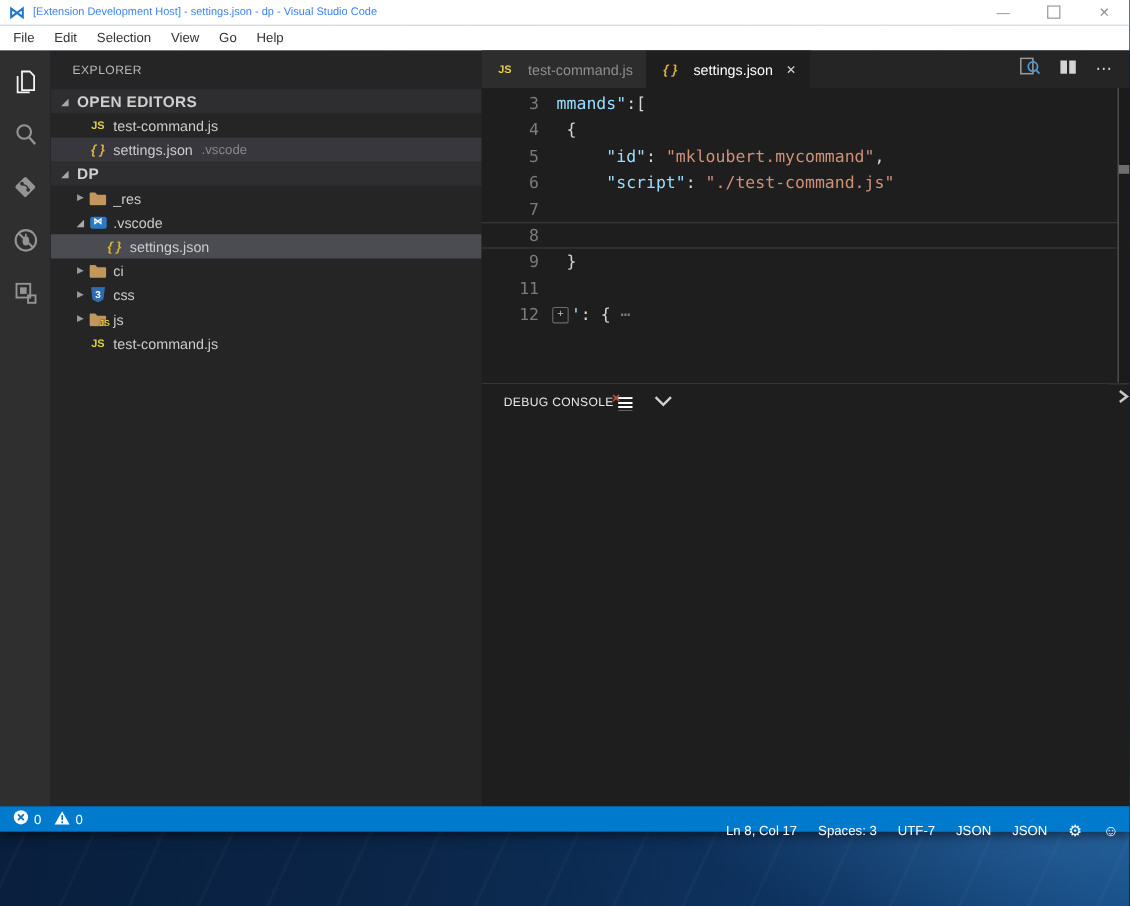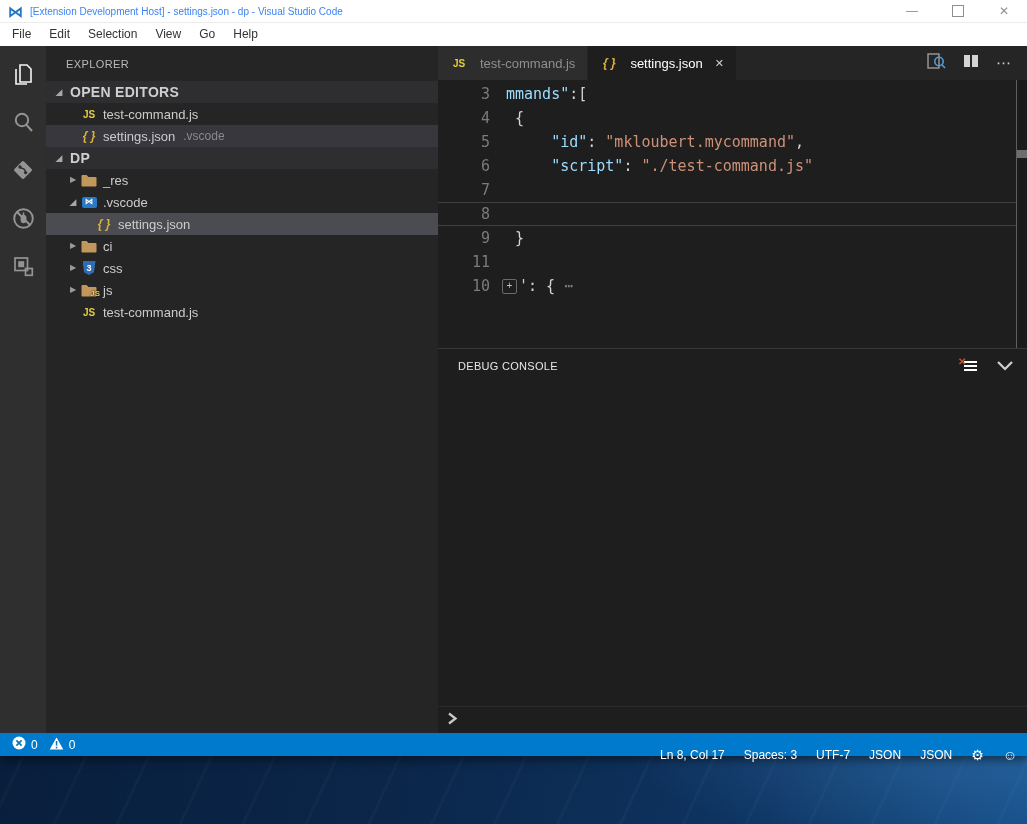--- a/index.html
+++ b/index.html
@@ -62,21 +62,21 @@
   .code-line.current{box-shadow:inset 0 1px 0 #3f3f3f, inset 0 -1px 0 #3f3f3f;}
   .ln{width:52px;flex:none;text-align:right;color:#7b7b7b;margin-right:16px;}
   .seg.key{color:#9cdcfe;}
   .seg.str{color:#ce9178;}
   .seg.p{color:#d4d4d4;}
   .seg.fold{color:#808080;}
   .fold-box{flex:none;width:13px;height:13px;margin:5px 2px 0 -4px;border:1px solid #6a6a6a;border-radius:2px;color:#c0c0c0;font-size:10px;line-height:11px;text-align:center;font-family:"Liberation Sans",sans-serif;}
   .scroll-strip{position:absolute;top:0;right:0;bottom:0;width:10px;background:#1b1b1c;border-left:1px solid #5f5f5f;}
   .scroll-thumb{position:absolute;top:70px;right:0;width:10px;height:8px;background:#6e6e6e;}
   
-  .panel{flex:1;display:flex;flex-direction:column;background:#1e1e1e;border-top:1px solid #383838;min-height:0;}
+  .panel{flex:1;display:flex;flex-direction:row;background:#1e1e1e;border-top:1px solid #383838;min-height:0;}
   .panel-header{height:34px;display:flex;align-items:center;padding:0 14px 0 20px;flex:none;}
   .panel-title{font-size:11px;color:#e7e7e7;letter-spacing:.3px;}
   .panel-actions{margin-left:auto;display:flex;align-items:center;gap:20px;}
   .clear-ic{position:relative;width:17px;height:13px;}
   .clear-bars{position:absolute;right:0;top:1px;width:13px;height:12px;background:repeating-linear-gradient(#ffffff 0 2px, transparent 2px 4px);}
   .clear-x{position:absolute;left:-2px;top:-4px;color:#c7523a;font-size:10px;font-weight:bold;}
   .panel-body{flex:1;}
   .repl{height:26px;display:flex;align-items:center;padding-left:9px;border-top:1px solid #2a2a2b;flex:none;}
   
   .statusbar{height:23px;background:#007acc;color:#ffffff;display:flex;align-items:center;font-size:12px;padding:0 10px 0 12px;flex:none;}
@@ -276,21 +276,21 @@
 
         <div class="editor">
           <div class="code-line"><span class="ln">3</span><span class="seg key">mmands"</span><span class="seg p">:[</span></div>
           <div class="code-line"><span class="ln">4</span><span class="seg p"> {</span></div>
           <div class="code-line"><span class="ln">5</span><span class="seg p">     </span><span class="seg key">"id"</span><span class="seg p">: </span><span class="seg str">"mkloubert.mycommand"</span><span class="seg p">,</span></div>
           <div class="code-line"><span class="ln">6</span><span class="seg p">     </span><span class="seg key">"script"</span><span class="seg p">: </span><span class="seg str">"./test-command.js"</span></div>
           <div class="code-line"><span class="ln">7</span></div>
           <div class="code-line current"><span class="ln">8</span></div>
           <div class="code-line"><span class="ln">9</span><span class="seg p"> }</span></div>
           <div class="code-line"><span class="ln">11</span></div>
-          <div class="code-line"><span class="ln">10</span><span class="fold-box">+</span><span class="seg key">'</span><span class="seg p">: {</span><span class="seg fold"> ⋯</span></div>
+          <div class="code-line"><span class="ln">12</span><span class="fold-box">+</span><span class="seg key">'</span><span class="seg p">: {</span><span class="seg fold"> ⋯</span></div>
           <div class="scroll-strip">
             <div class="scroll-thumb"></div>
           </div>
         </div>
 
         <div class="panel">
           <div class="panel-header">
             <span class="panel-title">DEBUG CONSOLE</span>
             <div class="panel-actions">
               <span class="clear-ic">

